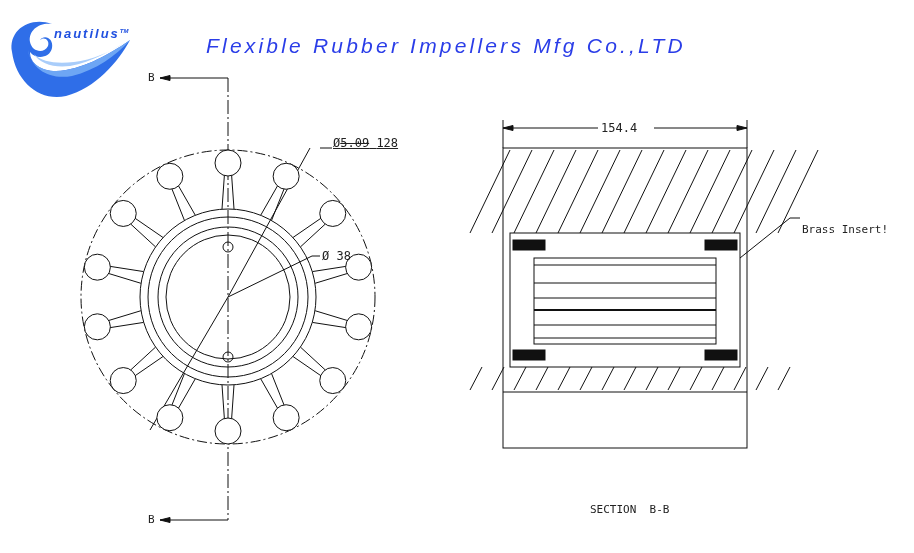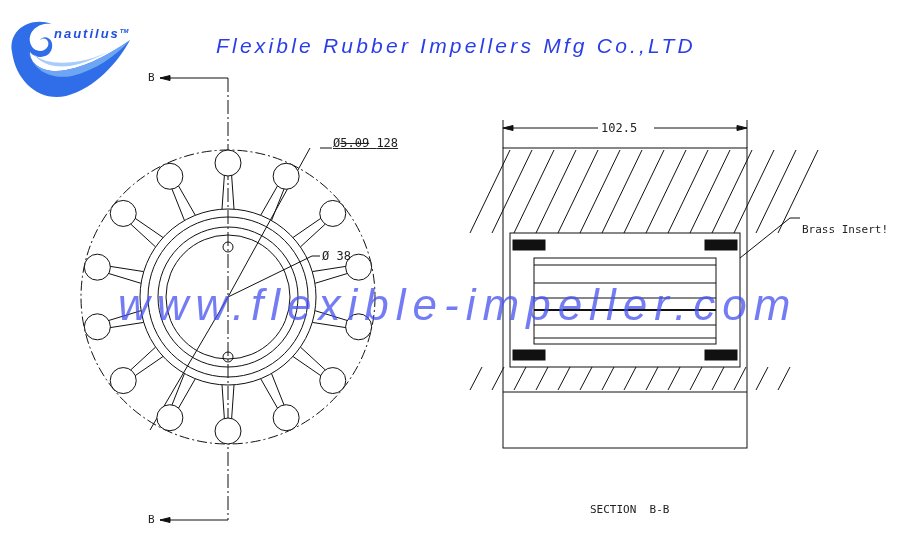--- a/index.html
+++ b/index.html
@@ -1,17 +1,17 @@
 <!DOCTYPE html>
 <html><head>
 <meta charset="utf-8">
 <style>
   html,body{margin:0;padding:0;background:#fff;}
   #root{position:relative;width:914px;height:553px;overflow:hidden;background:#fff;font-family:"Liberation Sans",sans-serif;}
-  .title{position:absolute;left:216px;top:34px;font-size:21px;font-style:italic;letter-spacing:3.2px;color:#2a3de8;white-space:nowrap;}
+  .title{position:absolute;left:206px;top:34px;font-size:21px;font-style:italic;letter-spacing:3.2px;color:#2a3de8;white-space:nowrap;}
   .logo-text{position:absolute;left:54px;top:26px;font-size:13px;font-style:italic;letter-spacing:2px;color:#2050e0;font-weight:bold;}
   .logo-text sup{font-size:6px;letter-spacing:0;}
   .watermark{position:absolute;left:118px;top:280px;font-size:44px;font-style:italic;letter-spacing:7px;color:rgba(70,80,240,0.75);white-space:nowrap;pointer-events:none;}
   .lbl{position:absolute;font-family:"DejaVu Sans Mono","Liberation Mono",monospace;font-size:11px;color:#222;white-space:nowrap;}
   svg{position:absolute;left:0;top:0;}
 </style>
 </head>
 <body>
 
 <div id="root">
@@ -154,18 +154,17 @@
   <div class="title">Flexible Rubber Impellers Mfg Co.,LTD</div>
 
   <div class="lbl" style="left:148px;top:71px;">B</div>
   <div class="lbl" style="left:148px;top:513px;">B</div>
 
   <div class="lbl" style="left:333px;top:136px;font-size:12px;text-decoration:underline;">
     <span>Ø</span><span style="text-decoration:line-through;">5.09</span> <span>128</span>
   </div>
   <div class="lbl" style="left:322px;top:249px;font-size:12px;">Ø 38</div>
 
-  <div class="lbl" style="left:601px;top:121px;font-size:12px;">102.5</div>
+  <div class="lbl" style="left:601px;top:121px;font-size:12px;">154.4</div>
   <div class="lbl" style="left:802px;top:223px;">Brass Insert!</div>
   <div class="lbl" style="left:590px;top:484px;white-space:pre;margin-top:19px;">SECTION  B-B</div>
 
-  <div class="watermark">www.flexible-impeller.com</div>
 </div>
 
 </body></html>

